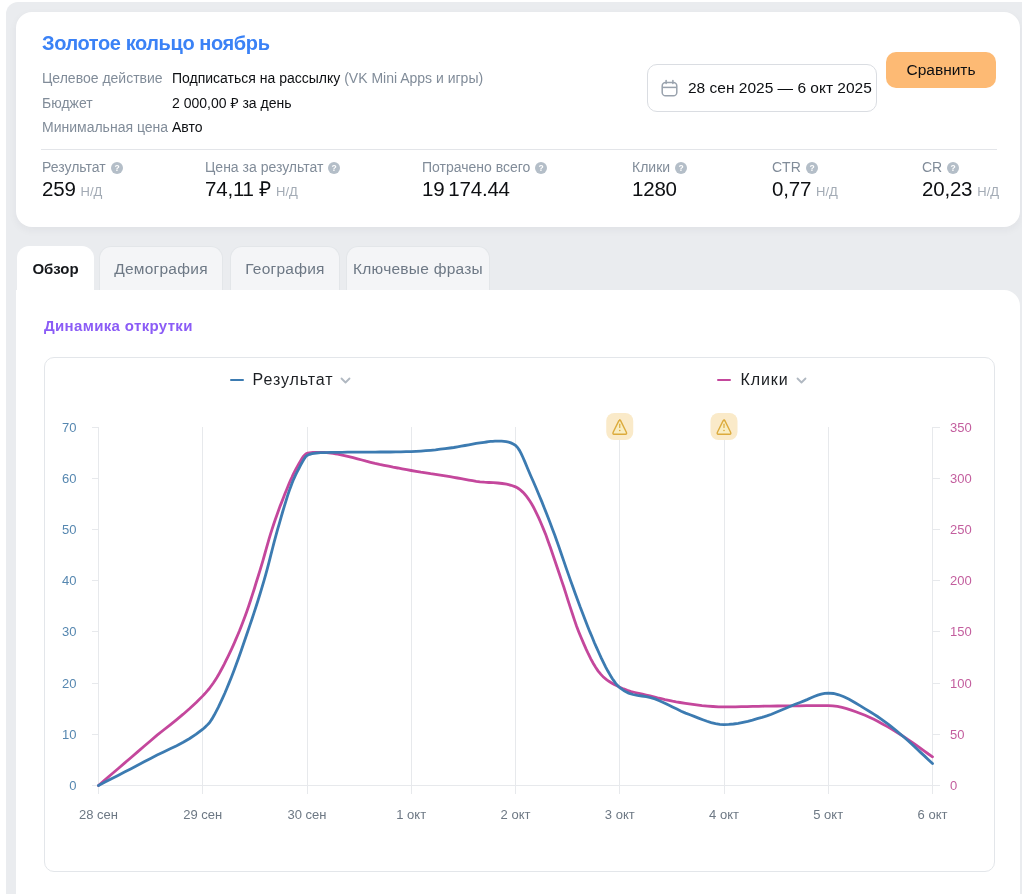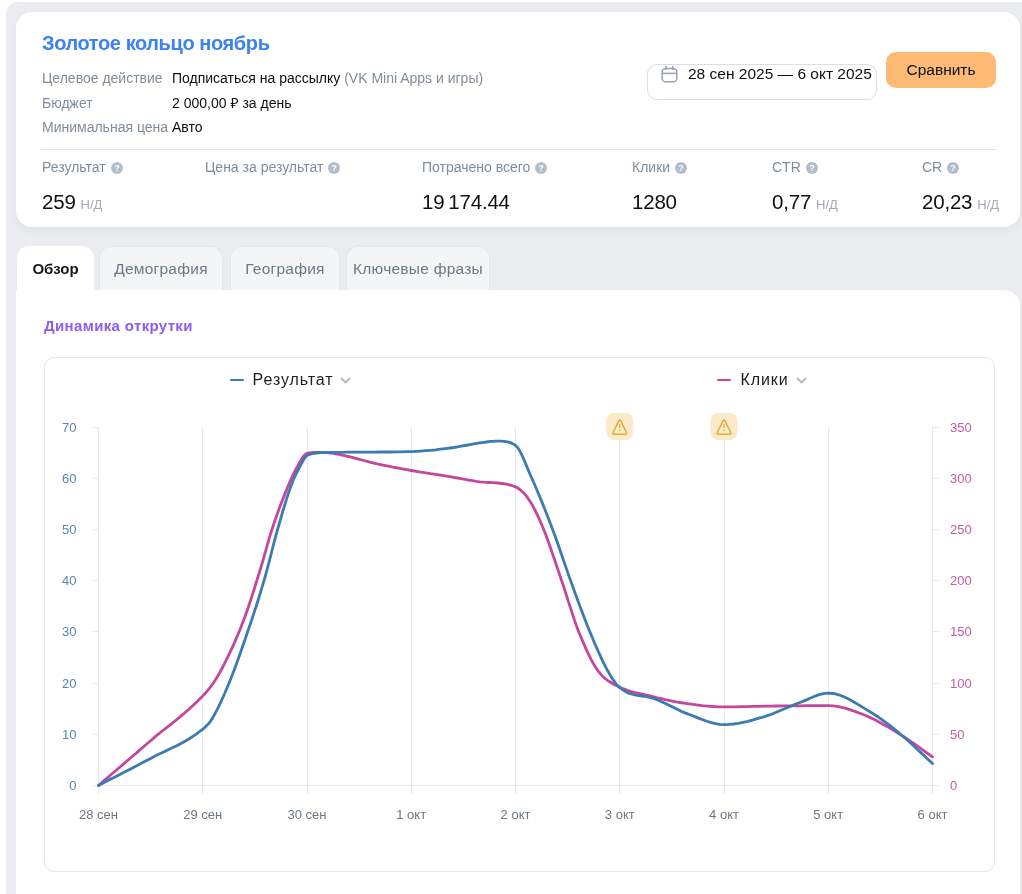--- a/index.html
+++ b/index.html
@@ -10,24 +10,24 @@
   #card1 { left:16px; top:12px; width:1004px; height:215px; background:#fff;
     border-radius:16px; box-shadow:0 3px 8px rgba(40,45,60,0.05); }
   #title { left:42px; top:32px; font-size:20px; font-weight:bold; color:#3b82f6;
     letter-spacing:-0.4px; }
   .irow { left:42px; font-size:14px; line-height:17px; color:#0d0f12; }
   .irow .lab { display:inline-block; width:130px; color:#818c99; }
   .gray-t { color:#818c99; }
   #divider { left:41px; top:149px; width:956px; height:1px; background:#e3e5e9; }
   .stat { position:absolute; top:159px; }
   .slabel { font-size:14px; line-height:16px; color:#818c99; white-space:nowrap; }
-  .sval { margin-top:9px; font-size:20.5px; line-height:36px; color:#0d0f12; letter-spacing:-0.2px; white-space:nowrap; }
+  .sval { font-size:20.5px; line-height:28px; color:#0d0f12; letter-spacing:-0.2px; white-space:nowrap; }
   .nd { font-size:13px; color:#a3abb5; margin-left:5px; letter-spacing:0; }
-  #datebtn { left:647px; top:64px; width:230px; height:36px; border:1px solid #dadde2;
-    border-radius:10px; display:flex; align-items:flex-start; padding-left:12px;
+  #datebtn { left:647px; top:64px; width:230px; height:48px; border:1px solid #dadde2;
+    border-radius:10px; display:flex; align-items:center; padding-left:12px;
     font-size:15.5px; color:#0d0f12; background:#fff; }
   #cmpbtn { left:886px; top:52px; width:110px; height:36px; background:#fdba74;
     border-radius:10px; display:flex; align-items:center; justify-content:center;
     font-size:15.5px; font-weight:500; color:#0d0f12; }
   .tab { position:absolute; top:245.5px; height:45px; background:#f4f5f7;
     border:1px solid #e3e6e9; border-bottom:none; border-radius:12px 12px 0 0;
     display:flex; align-items:center; justify-content:center;
     font-size:15.5px; letter-spacing:0.25px; color:#6d7885; }
   #tab-active { left:17px; top:245.5px; width:77px; height:45px; background:#fff;
     border-radius:12px 12px 0 0; display:flex; align-items:center; justify-content:center;
@@ -55,20 +55,21 @@
         <circle cx="6" cy="6" r="6" fill="#b4bec8"></circle>
         <text x="6" y="9" text-anchor="middle" font-family="Liberation Sans, sans-serif" font-size="8.5" font-weight="bold" fill="#fff">?</text>
       </svg></div>
     <div class="sval">259<span class="nd">Н/Д</span></div>
   </div>
 <div class="stat" style="left:205px">
     <div class="slabel">Цена за результат<svg width="12" height="12" viewBox="0 0 12 12" style="margin-left:5px;vertical-align:-1.5px">
         <circle cx="6" cy="6" r="6" fill="#b4bec8"></circle>
         <text x="6" y="9" text-anchor="middle" font-family="Liberation Sans, sans-serif" font-size="8.5" font-weight="bold" fill="#fff">?</text>
       </svg></div>
+    <div class="sval">74,11 ₽<span class="nd">Н/Д</span></div>
   </div>
 <div class="stat" style="left:422px">
     <div class="slabel">Потрачено всего<svg width="12" height="12" viewBox="0 0 12 12" style="margin-left:5px;vertical-align:-1.5px">
         <circle cx="6" cy="6" r="6" fill="#b4bec8"></circle>
         <text x="6" y="9" text-anchor="middle" font-family="Liberation Sans, sans-serif" font-size="8.5" font-weight="bold" fill="#fff">?</text>
       </svg></div>
     <div class="sval">19 174.44</div>
   </div>
 <div class="stat" style="left:632px">
     <div class="slabel">Клики<svg width="12" height="12" viewBox="0 0 12 12" style="margin-left:5px;vertical-align:-1.5px">

